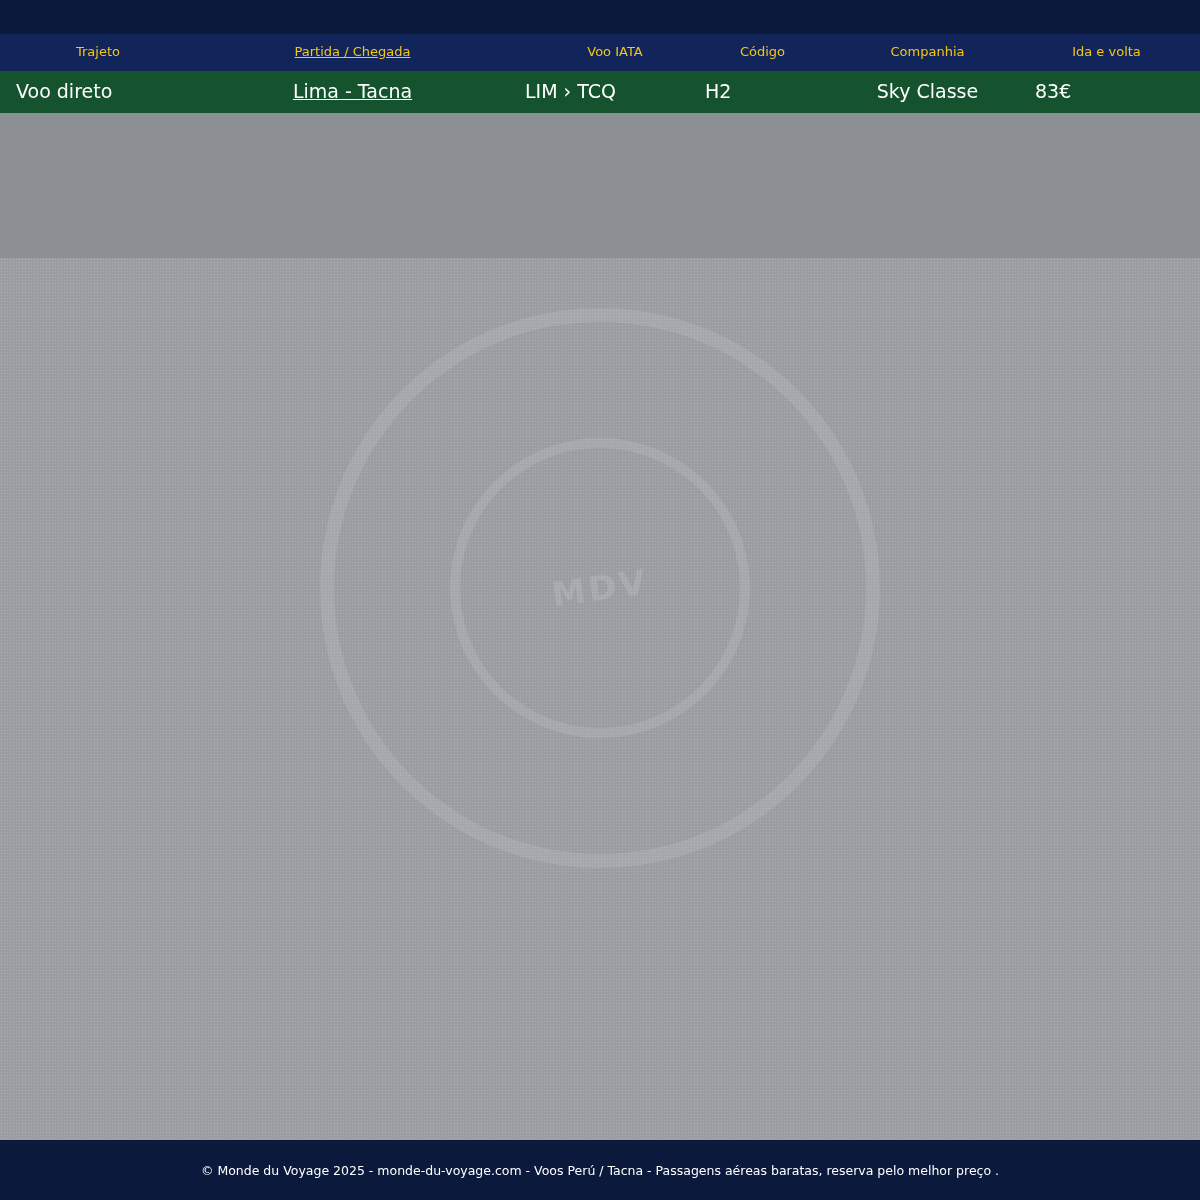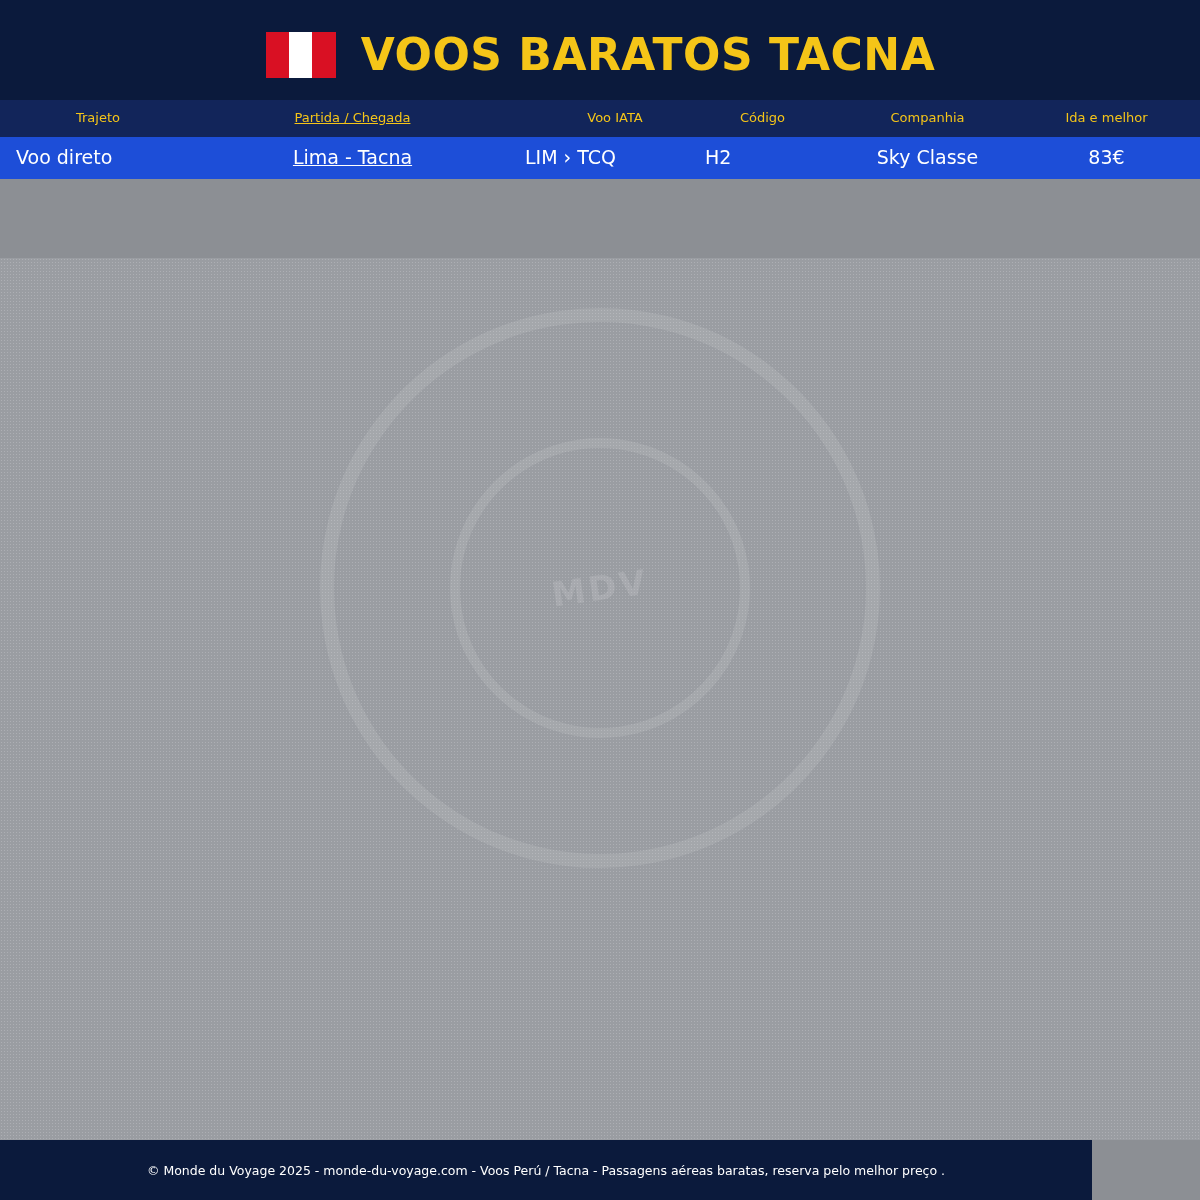--- a/index.html
+++ b/index.html
@@ -73,34 +73,34 @@
   .table thead th {
     color: #f5c518;
     font-size: 13px;
     font-weight: normal;
     text-align: center;
     padding: 10px 0 12px 0;
     white-space: nowrap;
     margin-top: 44px;
   }
   .table tbody tr {
-    background: #1d4ed8;
+    background: #14532d;
   }
   .table tbody td {
     font-size: 19px;
     padding: 9px 0 11px 0;
     white-space: nowrap;
     color: #ffffff;
   }
   .c-trajeto   { width: 180px; padding-left: 16px !important; }
   .c-partida   { width: 345px; padding-left: 0 !important; text-decoration: underline; }
   .c-iata      { width: 180px; }
   .c-codigo    { width: 115px; }
   .c-companhia { width: 215px; }
-  .c-preco     { width: 165px; text-align: center; padding-right: 22px !important; }
+  .c-preco     { width: 165px; text-align: left; padding-right: 22px !important; }
 
   .cell-gold { color: #f5c518; text-align: center; }
   .cell-white { color: #ffffff; }
 
   
   .canvas {
     position: absolute;
     top: 258px;
     left: 0;
     width: 1200px;
@@ -145,54 +145,46 @@
     align-items: center;
     justify-content: center;
     font-size: 34px;
   }
 
   
   .footer {
     position: absolute;
     left: 0;
     bottom: 0;
-    width: 1092px;
+    width: 1200px;
     height: 60px;
     background: #0b1a3c;
     color: #ffffff;
     font-size: 12.5px;
     display: flex;
     align-items: center;
     justify-content: center;
     text-align: center;
   }
 </style>
 </head>
 <body>
 
 <div class="header">
-  <div class="title-row">
-    <span class="flag">
-      <span class="band red"></span>
-      <span class="band white"></span>
-      <span class="band red"></span>
-    </span>
-    <span class="main-title">VOOS BARATOS TACNA</span>
-  </div>
 </div>
 
 <table class="table">
   <thead>
     <tr>
       <th class="c-trajeto">Trajeto</th>
       <th class="c-partida">Partida / Chegada</th>
       <th class="c-iata">Voo IATA</th>
       <th class="c-codigo">Código</th>
       <th class="c-companhia">Companhia</th>
-      <th class="c-preco">Ida e melhor</th>
+      <th class="c-preco">Ida e volta</th>
     </tr>
   </thead>
   <tbody>
     <tr>
       <td class="c-trajeto cell-white">Voo direto</td>
       <td class="c-partida cell-gold">Lima - Tacna</td>
       <td class="c-iata cell-white">LIM › TCQ</td>
       <td class="c-codigo cell-white">H2</td>
       <td class="c-companhia cell-gold">Sky Classe</td>
       <td class="c-preco cell-white">83€</td>

